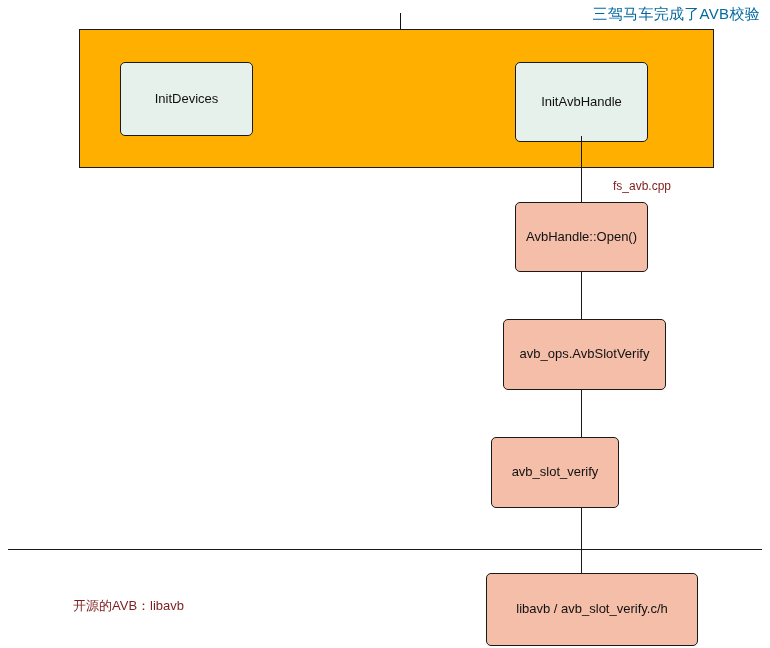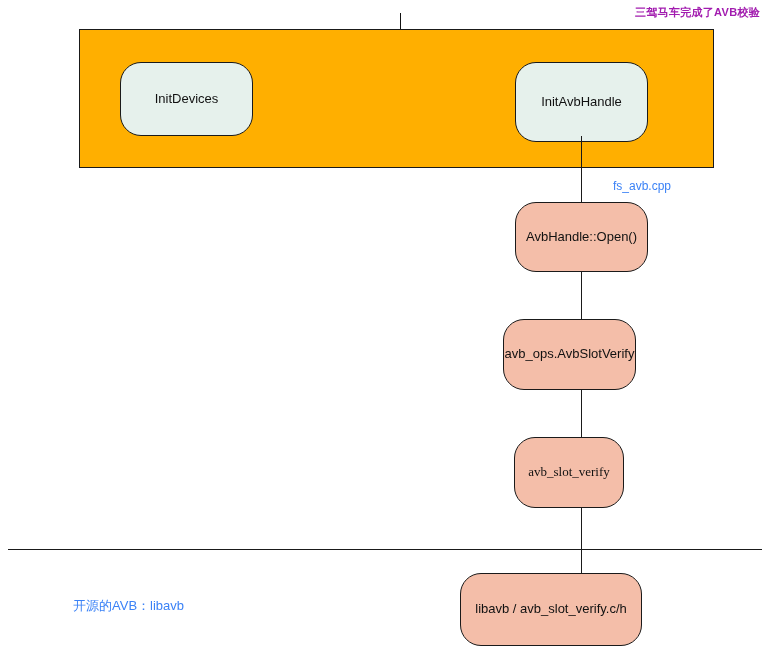--- a/index.html
+++ b/index.html
@@ -17,23 +17,23 @@
     height: 648px;
     background: #ffffff;
     overflow: hidden;
   }
 
   
   .diagram-title {
     position: absolute;
     right: 10px;
     top: 5px;
-    font-size: 11px;
-    font-weight: bold;
-    color: #a21caf;
+    font-size: 15px;
+    font-weight: normal;
+    color: #0369a1;
     letter-spacing: 0.3px;
     white-space: nowrap;
   }
 
   
   .leader-tick {
     position: absolute;
     left: 400px;
     top: 13px;
     width: 1px;
@@ -51,42 +51,42 @@
     background: #ffaf00;
     border: 1.4px solid #1a1a1a;
     box-sizing: border-box;
   }
 
   
   .node {
     position: absolute;
     box-sizing: border-box;
     border: 1.4px solid #1a1a1a;
-    border-radius: 21px;
+    border-radius: 5px;
     display: flex;
     align-items: center;
     justify-content: center;
     text-align: center;
     font-size: 13px;
     color: #111111;
     line-height: 1.25;
   }
   .node-mint { background: #e6f1ec; }
   .node-pink { background: #f4bea9; }
 
   
   .n-initdevices   { left: 120px; top: 62px;  width: 133px; height: 74px; }
   .n-setupdmverity { left: 317px; top: 62px;  width: 133px; height: 74px; }
   .n-initavbhandle { left: 515px; top: 62px;  width: 133px; height: 80px; }
 
   
   .n-avbhandleopen { left: 515px; top: 202px; width: 133px; height: 70px; }
-  .n-avbops        { left: 503px; top: 319px; width: 133px; height: 71px; }
-  .n-avbslotverify { left: 514px; top: 437px; width: 110px; height: 71px; font-family: Liberation Serif, serif; }
-  .n-libavb        { left: 460px; top: 573px; width: 182px; height: 73px; }
+  .n-avbops        { left: 503px; top: 319px; width: 163px; height: 71px; }
+  .n-avbslotverify { left: 491px; top: 437px; width: 128px; height: 71px; }
+  .n-libavb        { left: 486px; top: 573px; width: 212px; height: 73px; }
 
   
   .conn {
     position: absolute;
     width: 1.3px;
     background: #1a1a1a;
   }
   .conn-1 { left: 581px; top: 136px; height: 66px; }   
   .conn-2 { left: 581px; top: 272px; height: 47px; }   
   .conn-3 { left: 581px; top: 390px; height: 47px; }   
@@ -99,21 +99,21 @@
     top: 549px;
     width: 754px;
     height: 1.3px;
     background: #1a1a1a;
   }
 
   
   .annot {
     position: absolute;
     font-size: 12px;
-    color: #3b82f6;
+    color: #7f1d1d;
     white-space: nowrap;
   }
   .annot-fsavb  { left: 613px; top: 179px; }
   .annot-libavb { left: 73px;  top: 597px; font-size: 13px; }
 </style>
 </head>
 <body>
 
 <div id="canvas">
 

